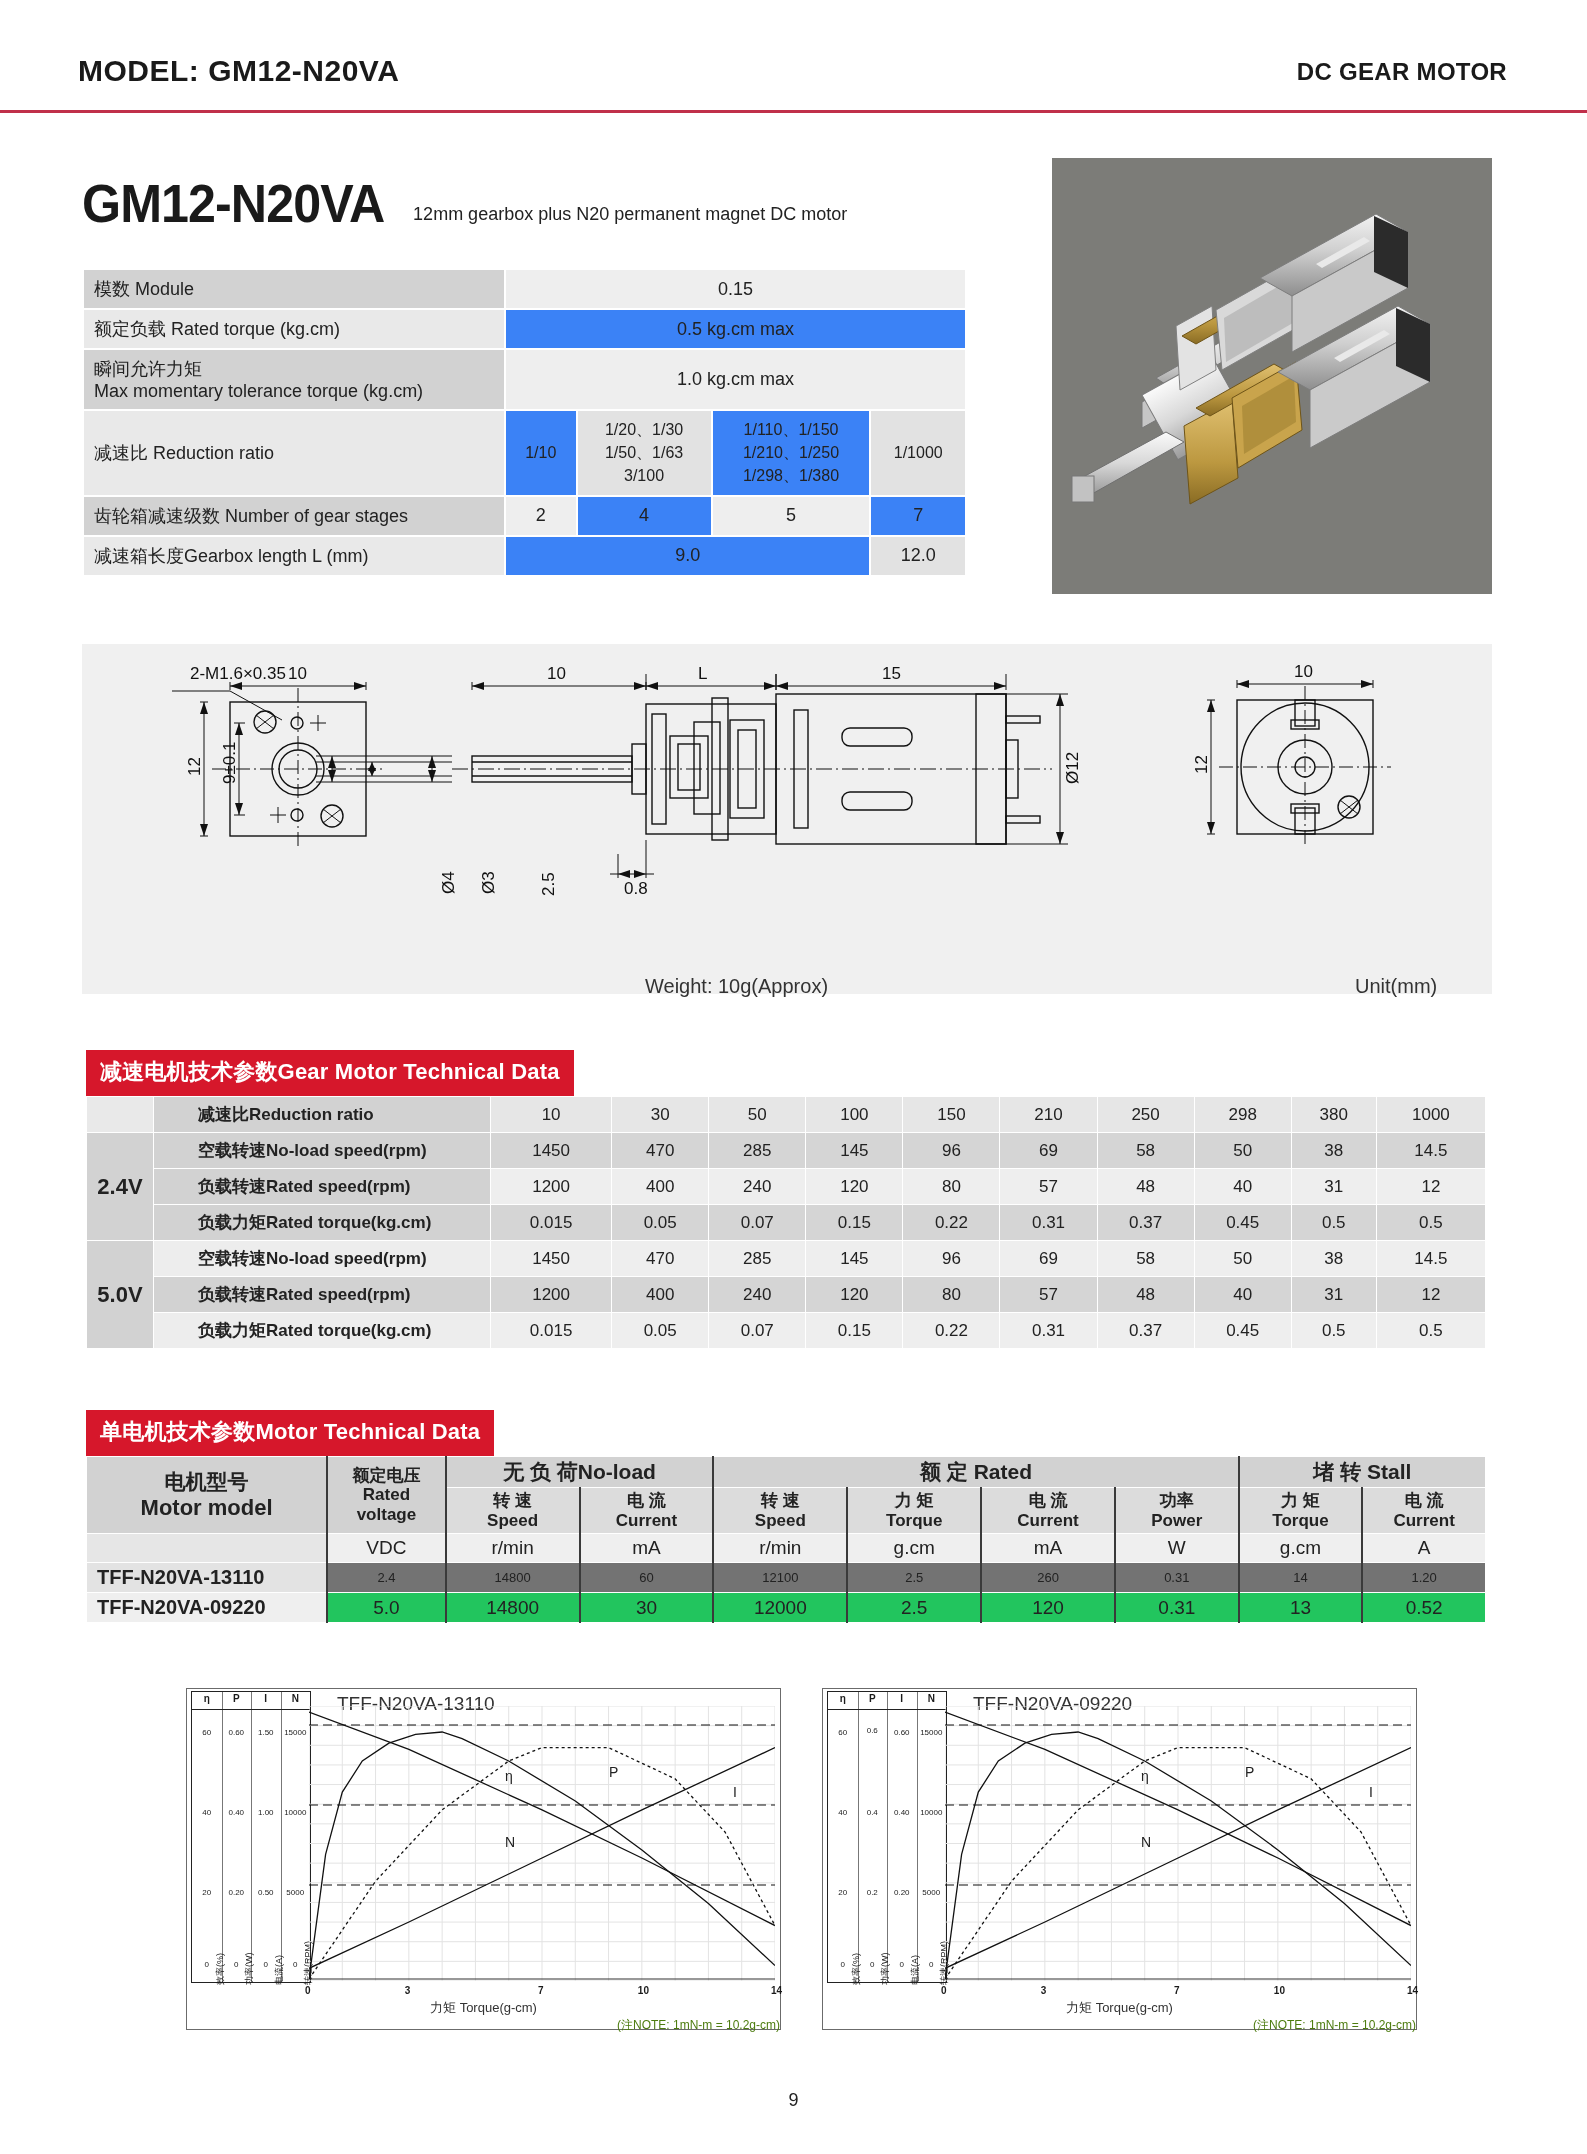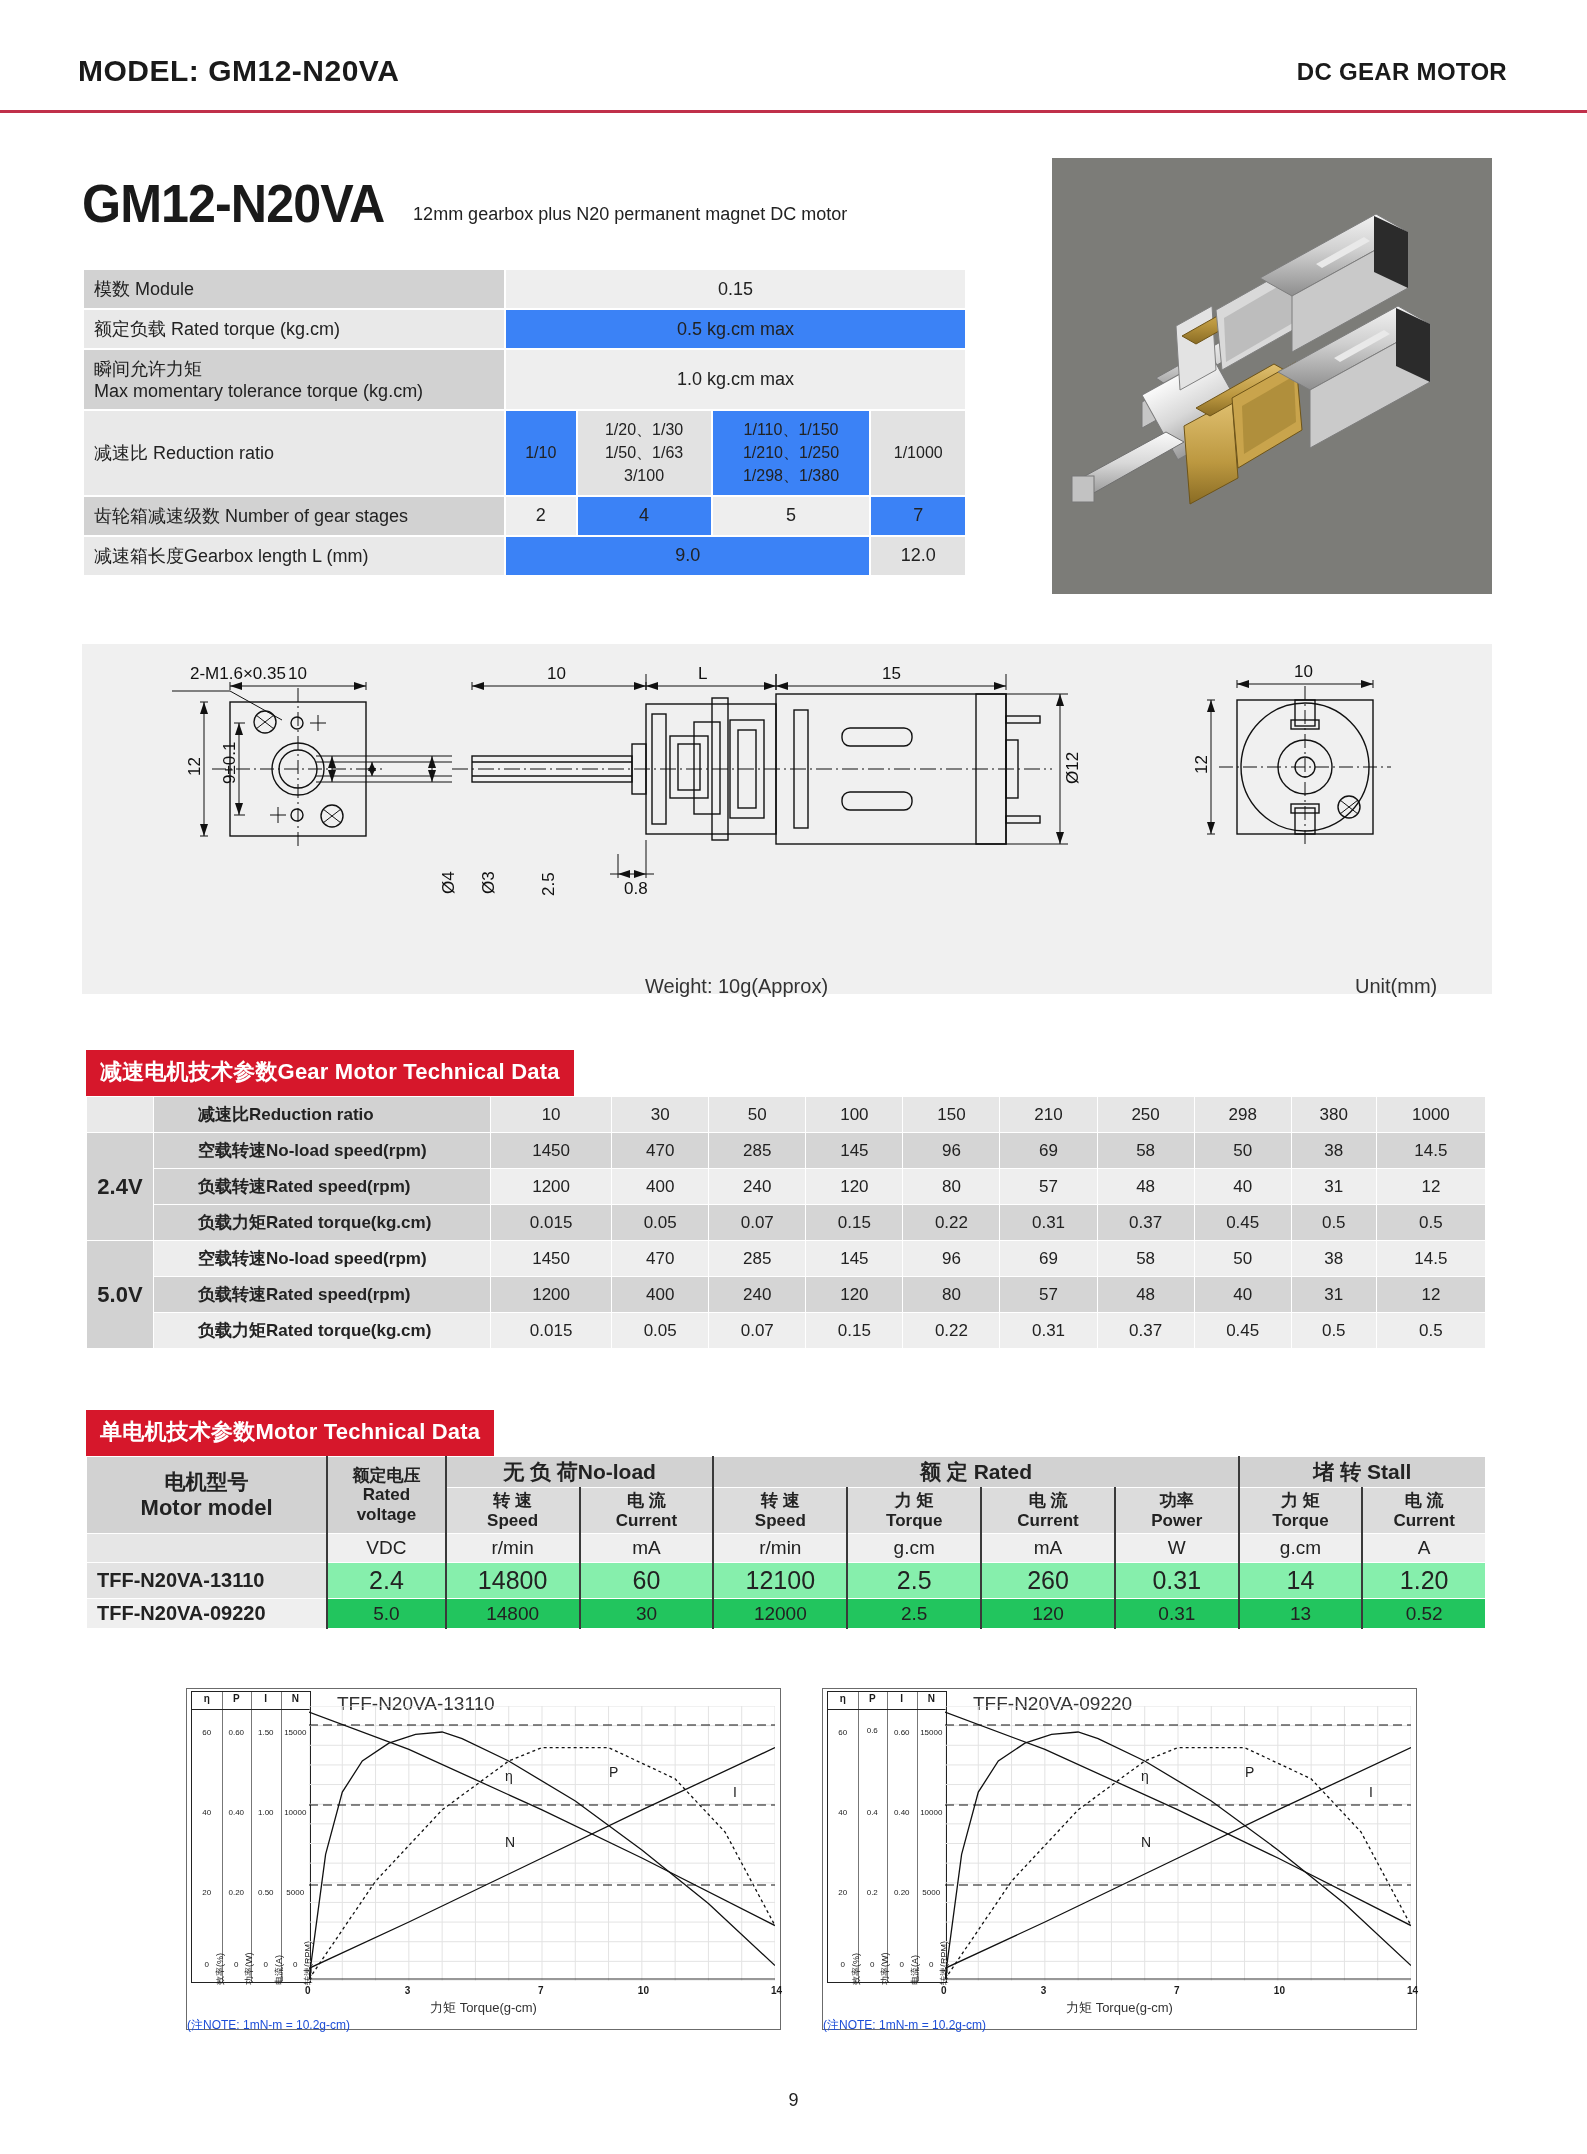--- a/index.html
+++ b/index.html
@@ -60,42 +60,42 @@
 
   
   .motor-table{position:absolute;left:86px;top:1456px;width:1400px;border-collapse:collapse;font-size:17px;}
   .motor-table td{text-align:center;color:#222;border:1px solid #ffffff;padding:3px 2px;}
   .m-hdr{background:#d2d2d2;font-weight:bold;line-height:1.15;}
   .m-hdr2{background:#dcdcdc;font-weight:bold;line-height:1.15;}
   .m-unit{background:#efefef;font-size:19px;}
   .m-unit-a{background:#e6e6e6;font-size:19px;}
   .m-model{background:#e3e3e3;font-weight:bold;font-size:20px;}
   .m-model-lt{background:#efefef;font-weight:bold;font-size:20px;}
-  .m-val{background:#86efac;font-size:25px;}
+  .m-val{background:#737373;font-size:13px;}
   .m-val-lt{background:#22c55e;font-size:19px;}
   .thickL{border-left:2px solid #3a3a3a !important;}
 
   
   .chart-box{position:absolute;top:1688px;width:593px;height:340px;
              border:1px solid #6b6b6b;background:#fff;}
   #chart-left{left:186px;}
   #chart-right{left:822px;}
   .ch-title{position:absolute;left:150px;top:4px;font-size:19px;color:#333;
             font-family:"Liberation Sans",sans-serif;white-space:nowrap;}
   .scalebox{position:absolute;left:4px;top:2px;width:118px;height:290px;border:1.5px solid #222;}
   .sc-col{position:absolute;top:0;height:290px;border-right:1px solid #777;}
   .sc-hdr{position:absolute;top:1px;width:100%;text-align:center;font-size:10px;font-weight:bold;}
   .sc-hdr-rule{position:absolute;left:0;top:17px;width:118px;height:1.2px;background:#222;}
   .sc-tick{position:absolute;width:100%;text-align:center;font-size:8px;color:#222;}
   .vlabel{position:absolute;font-size:9px;white-space:nowrap;
           transform:rotate(-90deg);transform-origin:left top;}
   .plot{position:absolute;left:122px;top:17px;width:466px;height:275px;overflow:hidden;}
   .xtick{position:absolute;top:296px;font-size:10px;font-weight:bold;}
   .xcap{position:absolute;top:310px;width:100%;text-align:center;font-size:13px;color:#333;}
-  .xnote{position:absolute;top:328px;width:100%;text-align:left;font-size:12px;color:#1d4ed8;}
+  .xnote{position:absolute;top:328px;width:100%;text-align:right;font-size:12px;color:#4d7c0f;}
   .curve-lbl{position:absolute;font-size:14px;color:#222;}
 
   .page-num{position:absolute;left:0;top:2090px;width:1587px;text-align:center;
             font-size:18px;color:#222;}
 </style>
 </head>
 <body>
 
 <div class="page-header">
   <div class="hdr-model">MODEL: GM12-N20VA</div>

